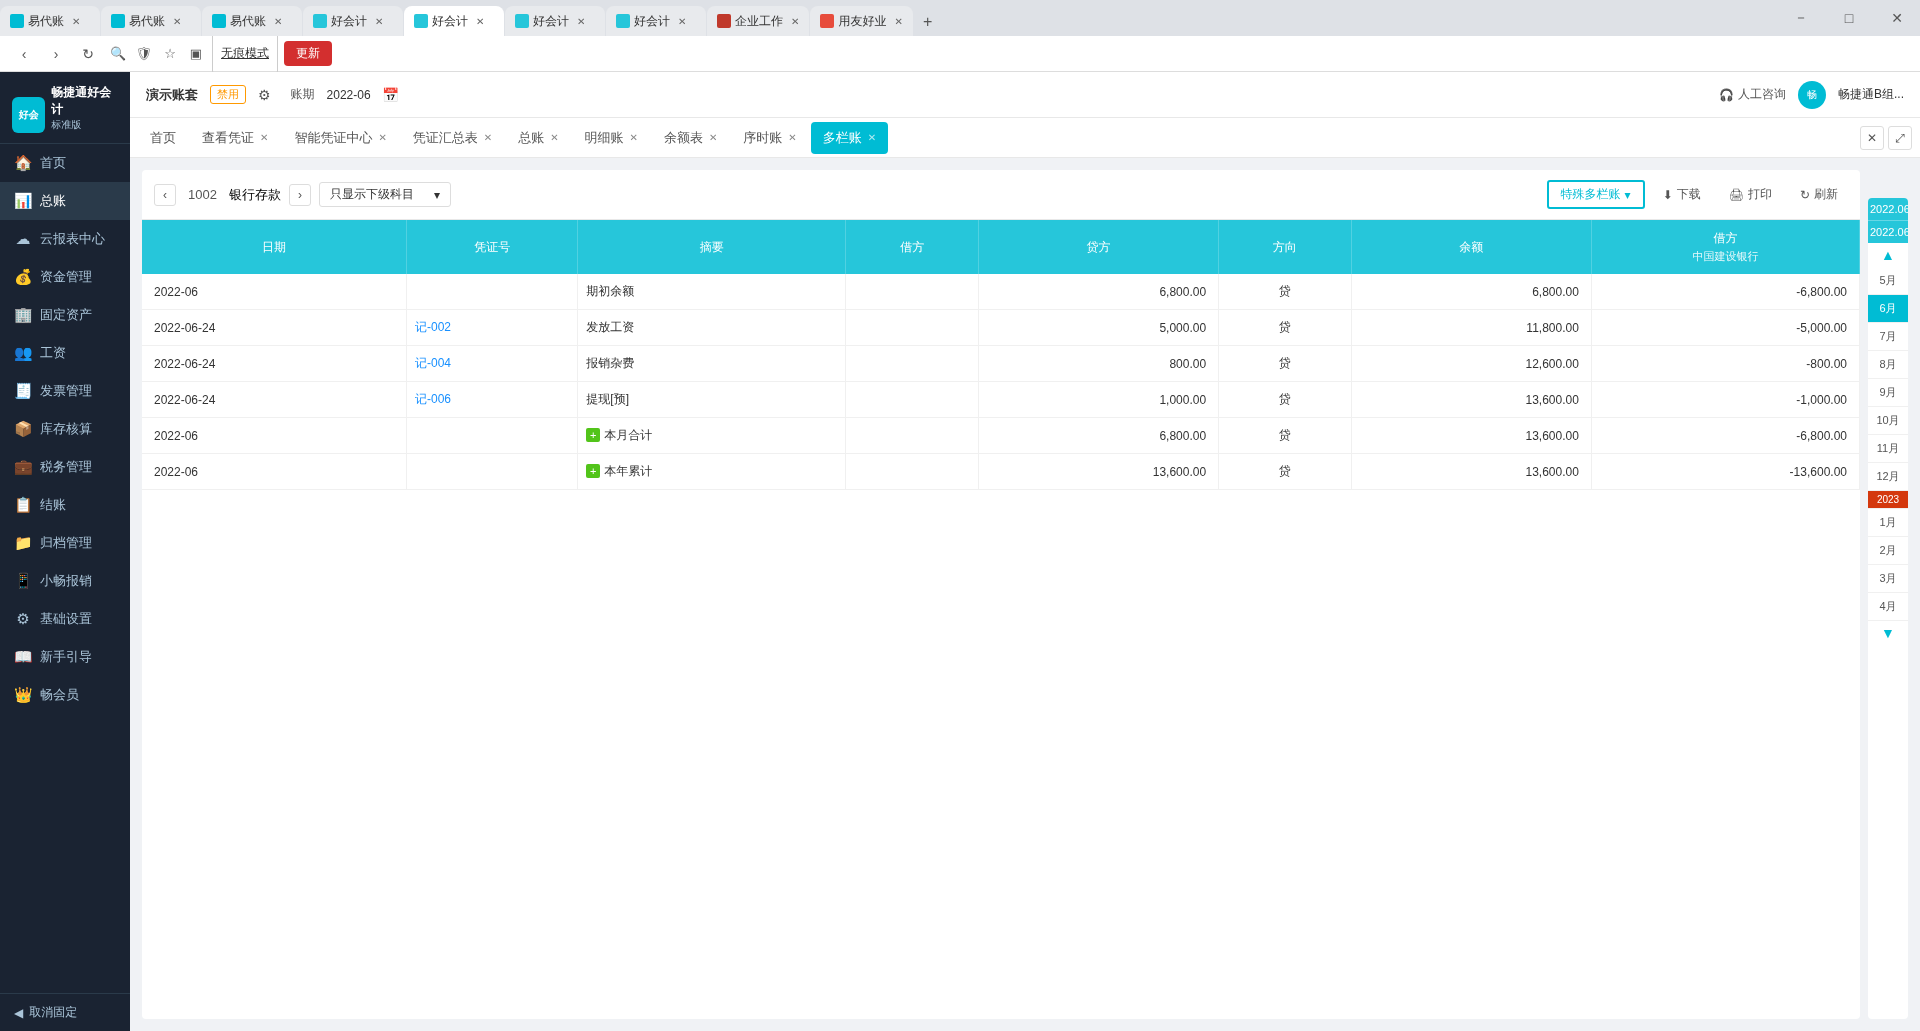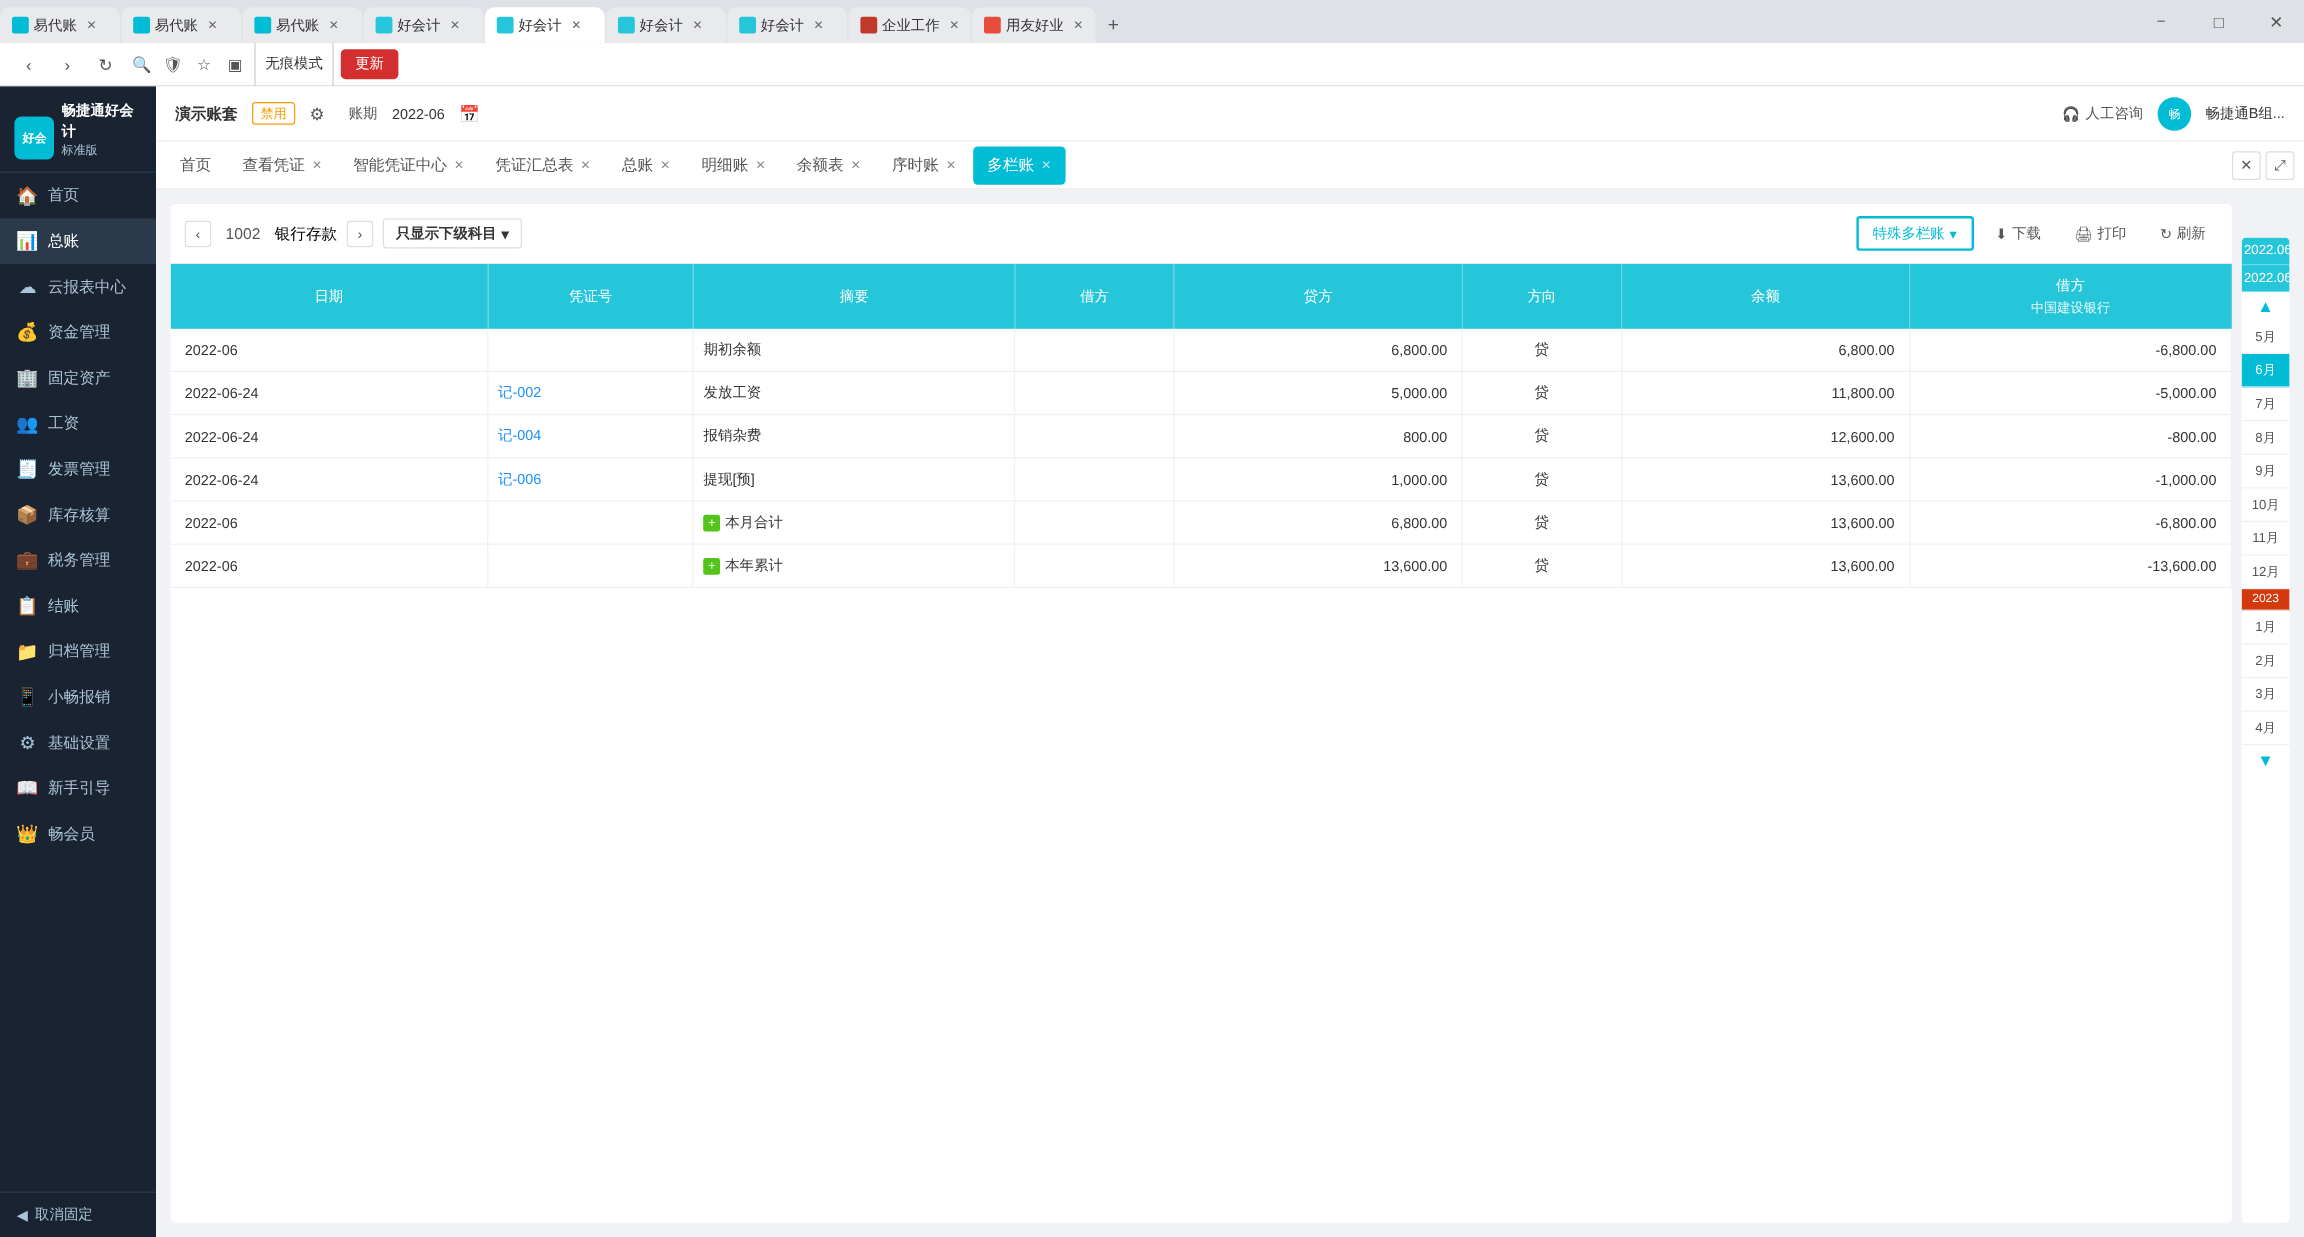--- a/index.html
+++ b/index.html
@@ -14,21 +14,21 @@
     .tab-close { margin-left: 4px; color: #666; font-size: 10px; cursor: pointer; }
     .tab-add { width: 28px; height: 28px; display: flex; align-items: center; justify-content: center; color: #555; font-size: 16px; cursor: pointer; }
 
     
     .address-bar { background: #fff; height: 36px; display: flex; align-items: center; padding: 0 12px; gap: 8px; border-bottom: 1px solid #ddd; }
     .nav-btn { width: 24px; height: 24px; display: flex; align-items: center; justify-content: center; color: #555; cursor: pointer; font-size: 14px; }
     .url-box { flex: 1; height: 26px; border: 1px solid #ddd; border-radius: 13px; background: #f1f3f4; display: flex; align-items: center; padding: 0 12px; font-size: 12px; color: #555; overflow: hidden; }
     .addr-icons { display: flex; gap: 6px; align-items: center; }
     .addr-icon { width: 20px; height: 20px; display: flex; align-items: center; justify-content: center; color: #555; cursor: pointer; font-size: 13px; }
     .update-btn { background: #d32f2f; color: #fff; border: none; border-radius: 4px; padding: 4px 12px; font-size: 12px; cursor: pointer; }
-    .notrack-btn { background: transparent; border: 1px solid #ccc; border-radius: 4px; padding: 12px 8px; font-size: 12px; color: #333; cursor: pointer; }
+    .notrack-btn { background: transparent; border: 1px solid #ccc; border-radius: 4px; padding: 12px 8px; font-size: 12px; color: #333; cursor: pointer; text-decoration: underline; }
 
     
     .app-wrapper { display: flex; height: calc(1031px - 72px); }
 
     
     .sidebar { width: 130px; background: #1a2332; color: #fff; display: flex; flex-direction: column; flex-shrink: 0; }
     .sidebar-brand { padding: 10px 12px; border-bottom: 1px solid #2a3a4a; display: flex; align-items: center; gap: 6px; }
     .brand-logo { width: 36px; height: 36px; background: #00bcd4; border-radius: 6px; display: flex; align-items: center; justify-content: center; font-size: 10px; color: #fff; font-weight: bold; margin-top: 15px; }
     .sidebar-nav { flex: 1; overflow-y: auto; }
     .nav-item { display: flex; align-items: center; gap: 8px; padding: 10px 14px; cursor: pointer; color: #aac4d8; font-size: 13px; }
@@ -55,21 +55,21 @@
     .tabs-collapse { margin-left: auto; display: flex; align-items: center; gap: 4px; }
     .collapse-btn { width: 24px; height: 24px; display: flex; align-items: center; justify-content: center; cursor: pointer; color: #555; border: 1px solid #ddd; border-radius: 3px; }
 
     
     .content-area { flex: 1; padding: 12px; overflow: hidden; display: flex; gap: 8px; }
 
     
     .ledger-panel { flex: 1; background: #fff; border-radius: 4px; overflow: hidden; display: flex; flex-direction: column; }
     .ledger-toolbar { padding: 10px 12px; display: flex; align-items: center; gap: 8px; border-bottom: 1px solid #e8e8e8; }
     .nav-arrow { width: 22px; height: 22px; display: flex; align-items: center; justify-content: center; border: 1px solid #ddd; border-radius: 3px; cursor: pointer; color: #555; }
-    .sub-account-btn { background: #fff; border: 1px solid #ddd; border-radius: 3px; padding: 3px 10px; font-size: 12px; color: #333; cursor: pointer; display: flex; align-items: center; gap: 4px; font-weight: bold; }
+    .sub-account-btn { background: #fff; border: 1px solid #ddd; border-radius: 3px; padding: 3px 10px; font-size: 12px; color: #333; cursor: pointer; display: flex; align-items: center; gap: 20px; }
     .toolbar-right { margin-left: auto; display: flex; align-items: center; gap: 8px; }
     .multi-col-btn { background: #fff; border: 2px solid #00bcd4; border-radius: 3px; padding: 4px 12px; font-size: 12px; color: #00bcd4; cursor: pointer; display: flex; align-items: center; gap: 4px; font-weight: 500; }
     .action-btn { background: #fff; border: none; padding: 4px 10px; font-size: 12px; color: #555; cursor: pointer; display: flex; align-items: center; gap: 4px; }
 
     
     .ledger-table { flex: 1; overflow: auto; }
     table { width: 100%; border-collapse: collapse; }
     .table-header { background: #26c6da; }
     th { color: #fff; font-size: 12px; font-weight: 500; padding: 10px 8px; text-align: center; border-right: 1px solid rgba(255,255,255,0.2); }
     td { font-size: 12px; color: #333; padding: 9px 8px; text-align: center; border-bottom: 1px solid #f0f0f0; border-right: 1px solid #f0f0f0; }

